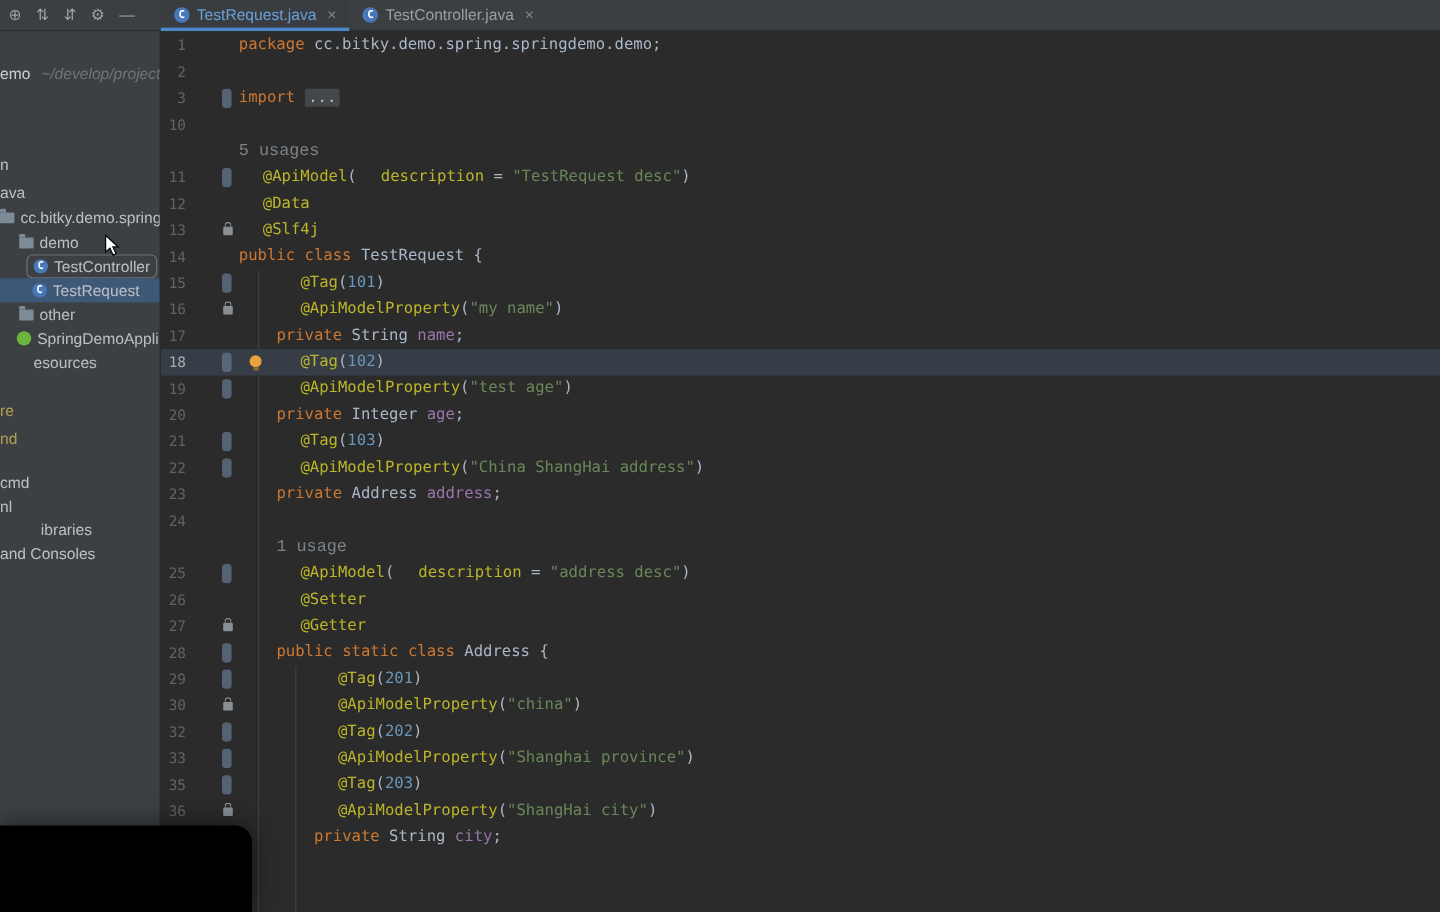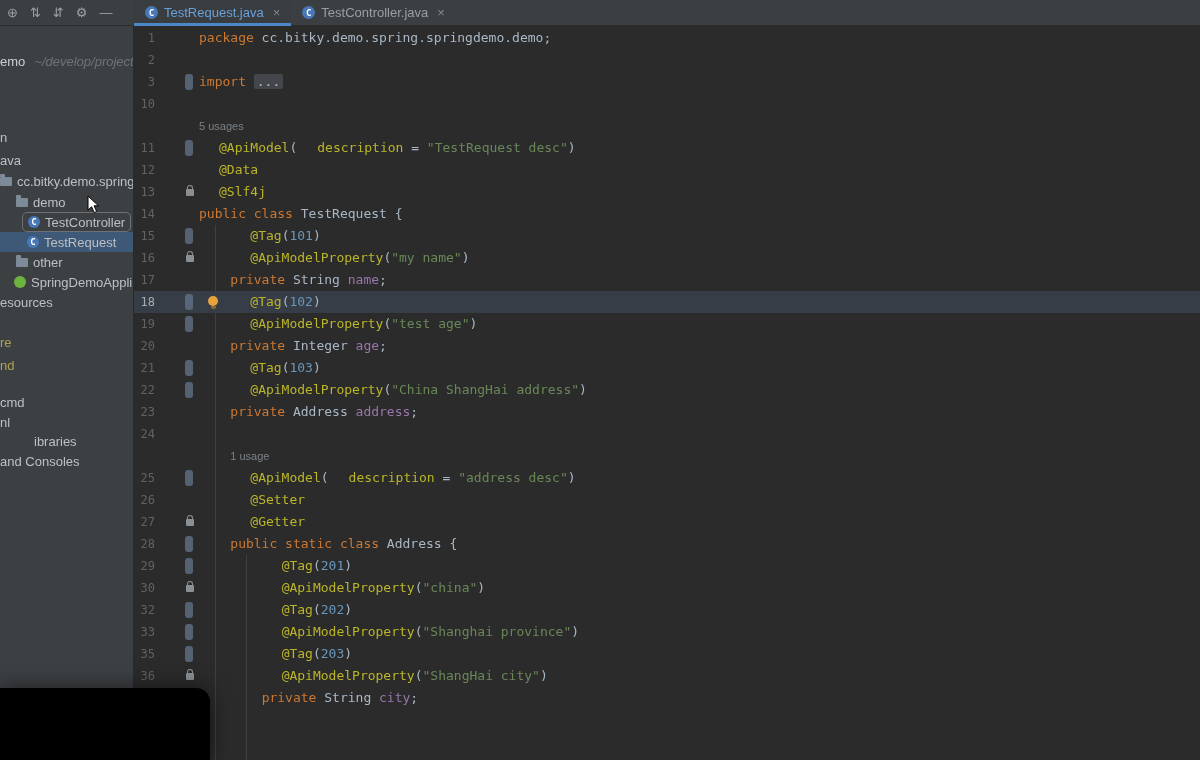--- a/index.html
+++ b/index.html
@@ -53,21 +53,21 @@
   .gmark.bar{left:51px;top:3px;width:8px;height:16px;border-radius:3px;background:var(--gutterBar);opacity:.8;}
   .gmark.lock{left:52px;top:8px;width:8px;height:7px;background:var(--lockGray);border-radius:1px;}
   .gmark.lock::before{content:"";position:absolute;left:1px;top:-4px;width:6px;height:5px;box-sizing:border-box;
       border:1.5px solid var(--lockGray);border-bottom:none;border-radius:3px 3px 0 0;}
   .bulb{position:absolute;left:74px;top:5px;width:10px;height:10px;border-radius:50%;background:#e8a33d;}
   .bulb::after{content:"";position:absolute;left:2.5px;top:10px;width:5px;height:3px;background:#8a6b28;border-radius:0 0 2px 2px;}
   .code{position:absolute;left:65px;top:0;line-height:22px;white-space:pre;}
   .c-kw{color:var(--kw);}  .c-ann{color:var(--ann);margin-left:20px;}  .c-str{color:var(--str);}
   .c-num{color:var(--num);}.c-field{color:var(--field);}.c-pl{color:var(--plain);}
   .c-fold{background:var(--foldBg);border-radius:2px;padding:0 3px;color:#b4bac0;}
-  .usage{color:var(--usage);font-size:11px;font-family:Liberation Sans, sans-serif;}
+  .usage{color:var(--usage);font-size:14px;font-family:Liberation Mono, monospace;}
 
   .overlay-panel{position:absolute;left:0;top:688px;width:210px;height:72px;background:#000;
       border-radius:0 14px 0 0;box-shadow:0 0 22px rgba(0,0,0,.55);z-index:30;}
   .mouse-cursor{position:absolute;left:87px;top:195px;z-index:40;pointer-events:none;}
 </style>
 </head>
 <body>
 
 <div class="app">
   <div class="topbar">
@@ -121,21 +121,21 @@
           <span class="tree-label">TestRequest</span>
         </div>
         <div class="tree-item plain" style="top: 226px; left: 16px;">
           <span class="folder-icon"></span>
           <span class="tree-label">other</span>
         </div>
         <div class="tree-item plain" style="top: 246px; left: 14px;">
           <span class="spring-icon"></span>
           <span class="tree-label">SpringDemoAppli</span>
         </div>
-        <div class="tree-item plain" style="top: 266px; left: 0px;">
+        <div class="tree-item plain" style="top: 266px; left: 0px; padding-left: 28px;">
           <span class="tree-label">esources</span>
         </div>
         <div class="tree-item olive" style="top: 306px; left: 0px;">
           <span class="tree-label">re</span>
         </div>
         <div class="tree-item olive" style="top: 329px; left: 0px;">
           <span class="tree-label">nd</span>
         </div>
         <div class="tree-item plain" style="top: 366px; left: 0px;">
           <span class="tree-label">cmd</span>

